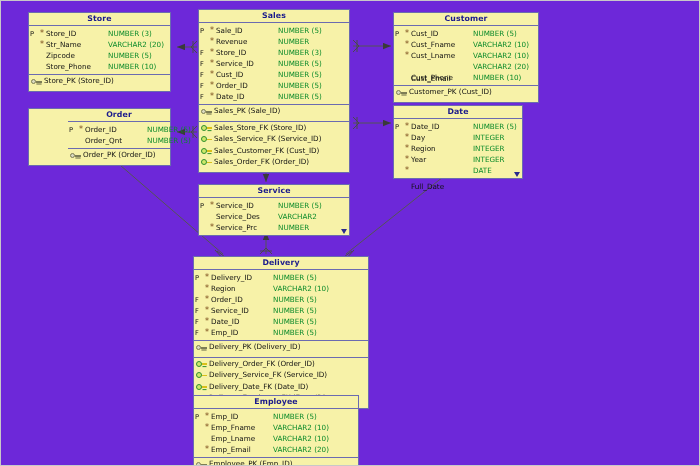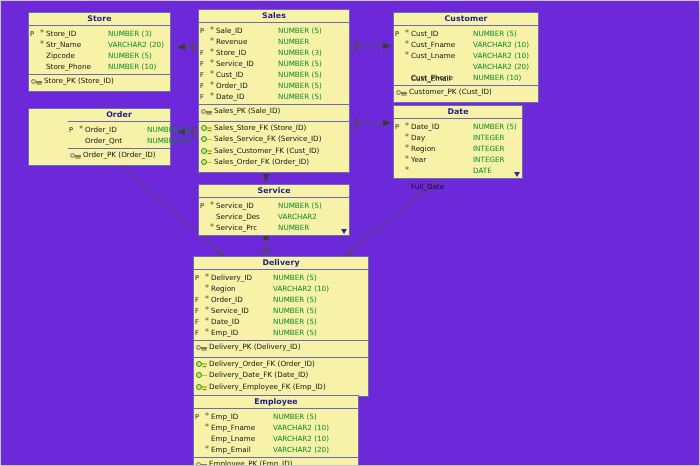--- a/index.html
+++ b/index.html
@@ -431,20 +431,24 @@
             <span class="klabel">Delivery_PK (Delivery_ID)</span>
           </div>
         </div>
         <div class="section last">
           <div class="keyrow">
             <span class="ico fk"></span>
             <span class="klabel">Delivery_Order_FK (Order_ID)</span>
           </div>
           <div class="keyrow">
             <span class="ico fk"></span>
+            <span class="klabel">Delivery_Service_FK (Service_ID)</span>
+          </div>
+          <div class="keyrow">
+            <span class="ico fk"></span>
             <span class="klabel">Delivery_Date_FK (Date_ID)</span>
           </div>
           <div class="keyrow">
             <span class="ico fk"></span>
             <span class="klabel">Delivery_Employee_FK (Emp_ID)</span>
           </div>
         </div>
       </div>
       <div class="entity" style="left: 192px; top: 394px; width: 166px;">
         <div class="ent-title">Employee</div>

